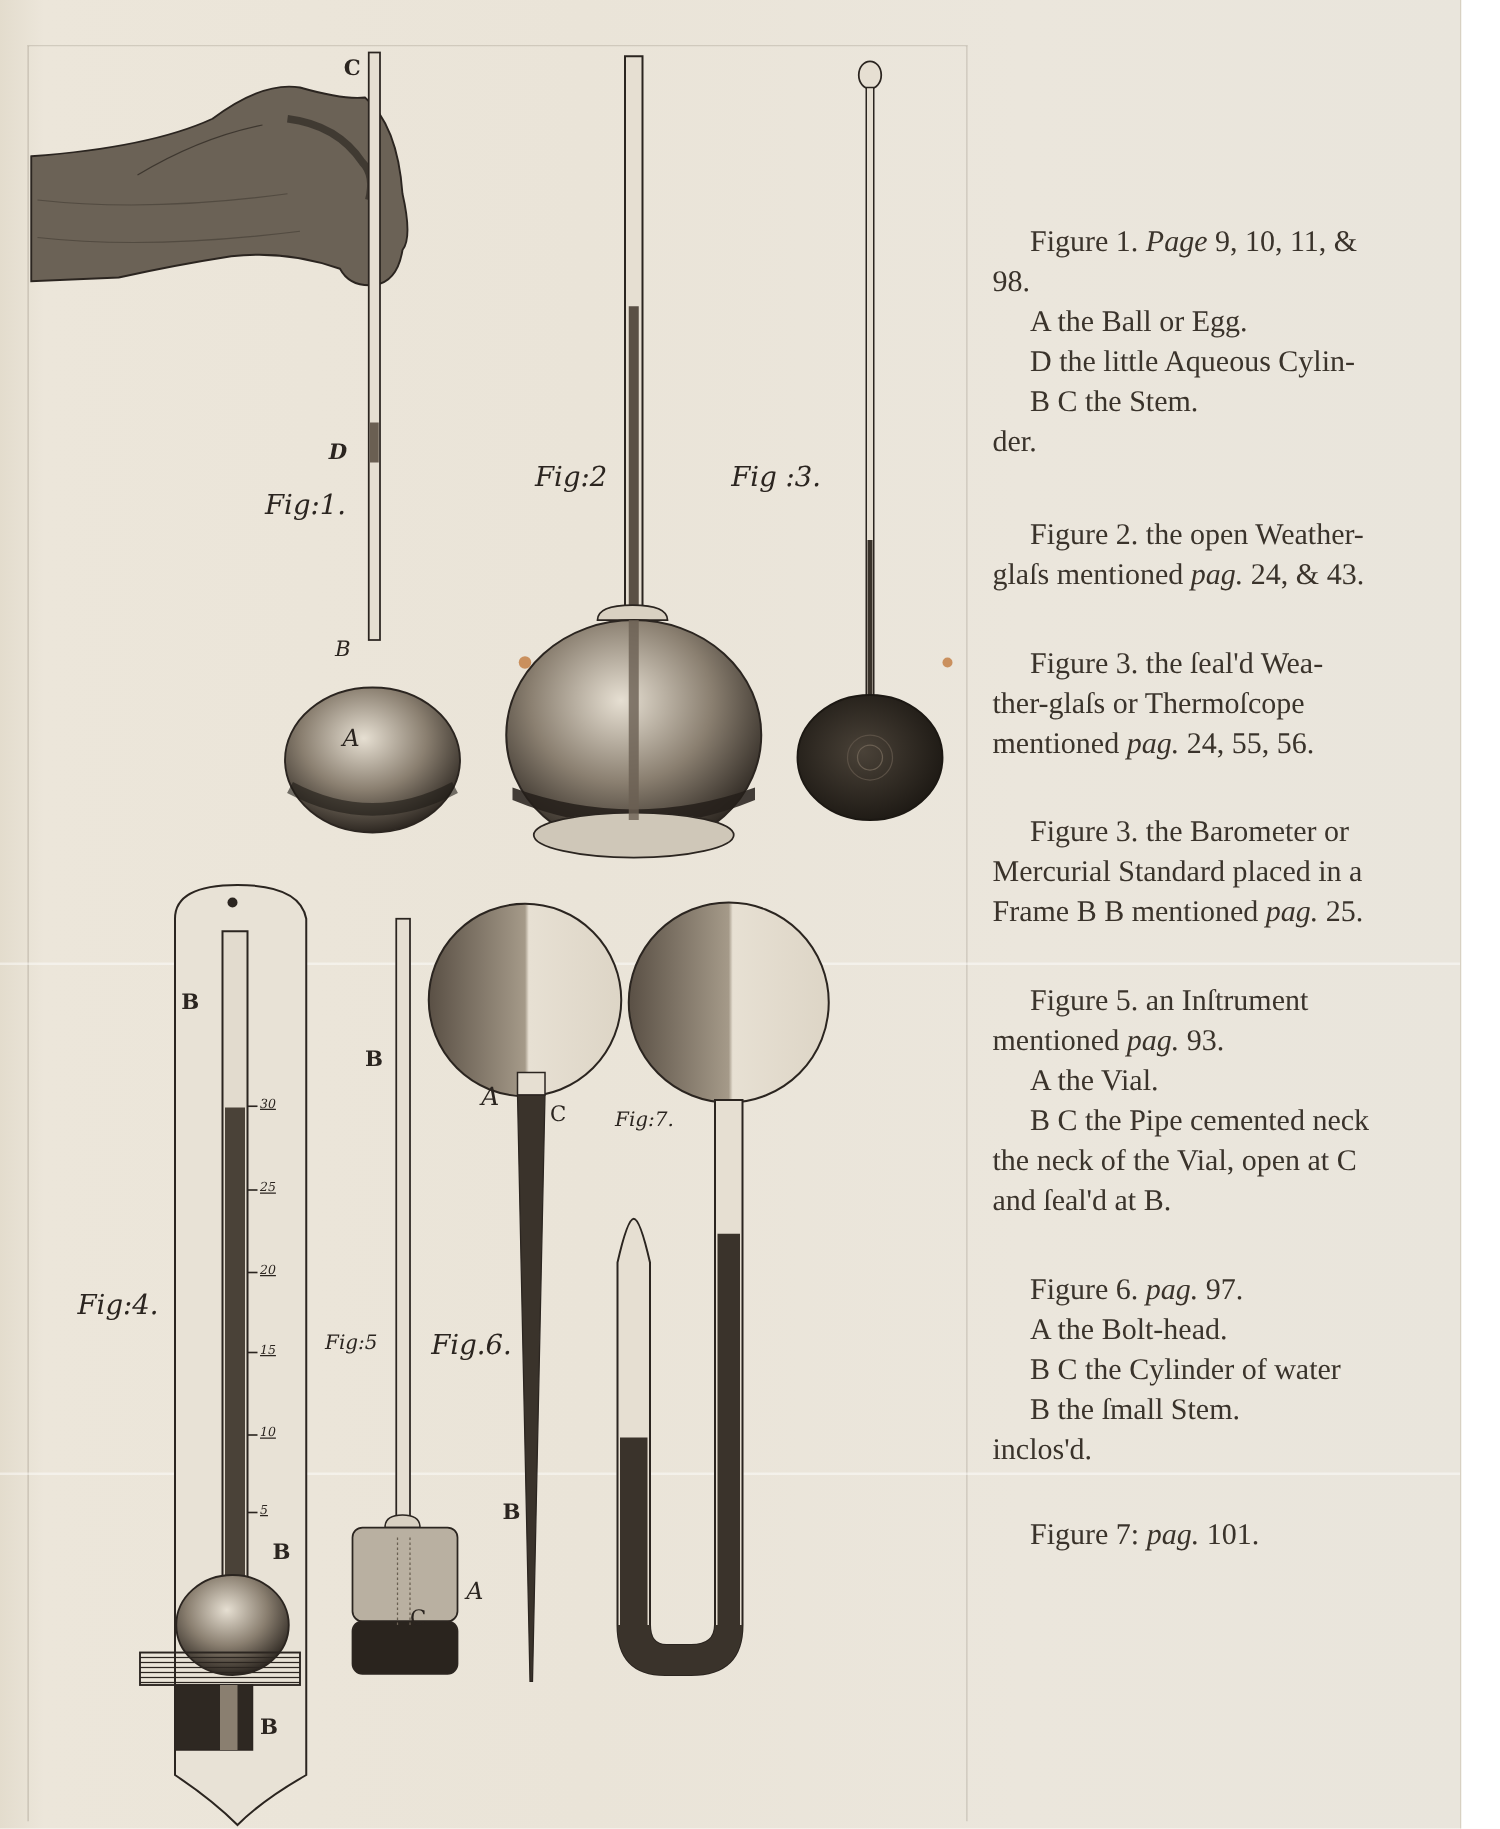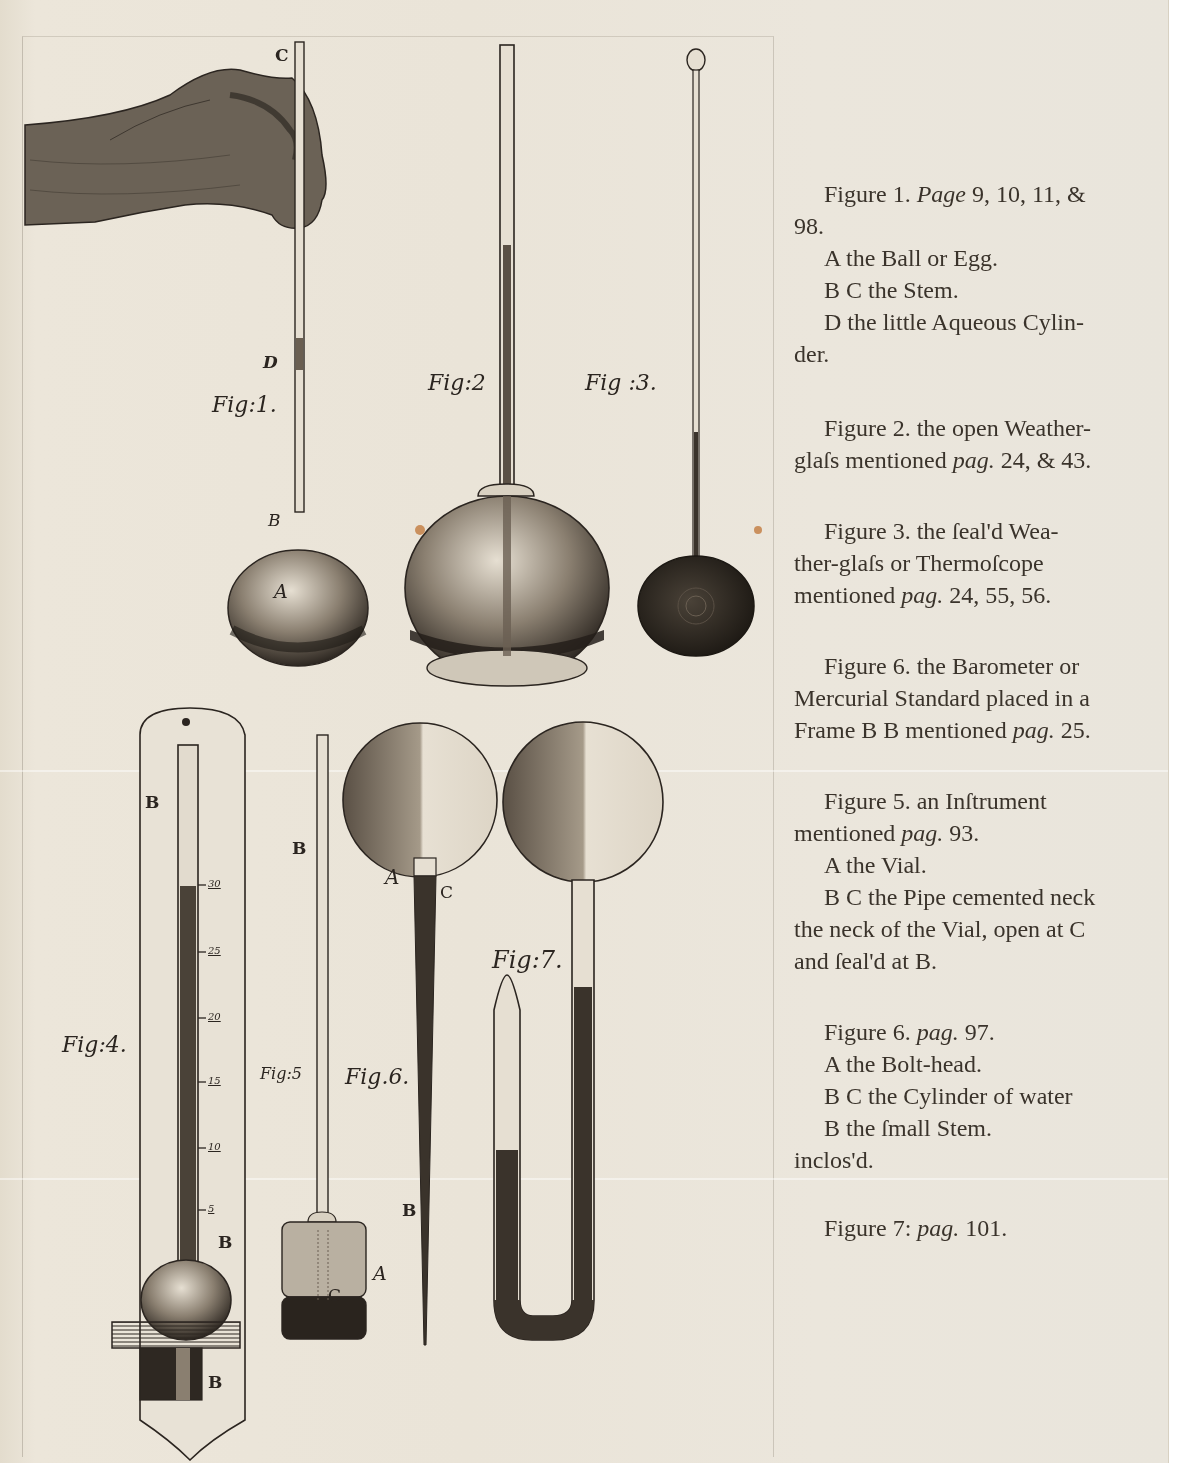--- a/index.html
+++ b/index.html
@@ -137,21 +137,21 @@
       <path d="M494 1300 Q494 1340 532 1340 L553 1340 Q594 1340 594 1300 L572 1300 Q572 1316 553 1316 L533 1316 Q520 1316 520 1300 Z" fill="#3a332b"></path>
     </g>
   </svg>
 
   <span class="lbl" style="left:212px;top:392px">Fig:1.</span>
   <span class="lbl" style="left:428px;top:370px">Fig:2</span>
   <span class="lbl" style="left:585px;top:370px">Fig :3.</span>
   <span class="lbl" style="left:62px;top:1032px">Fig:4.</span>
   <span class="lbl" style="left:260px;top:1064px;font-size:16px">Fig:5</span>
   <span class="lbl" style="left:345px;top:1064px">Fig.6.</span>
-  <span class="lbl" style="left:492px;top:946px;font-size:24px">Fig:7.</span>
+  <span class="lbl" style="left:492px;top:886px;font-size:16px">Fig:7.</span>
 
   <span class="lbl-up" style="left:275px;top:45px">C</span>
   <span class="lbl" style="left:263px;top:352px;font-size:17px;font-weight:bold">D</span>
   <span class="lbl" style="left:268px;top:510px;font-size:17px">B</span>
   <span class="lbl" style="left:274px;top:580px;font-size:19px">A</span>
 
   <span class="lbl-up" style="left:145px;top:792px">B</span>
   <span class="lbl-up" style="left:218px;top:1232px">B</span>
   <span class="lbl-up" style="left:208px;top:1372px">B</span>
   <span class="tick" style="left:208px;top:878px">30</span>
@@ -166,38 +166,38 @@
   <span class="lbl-up" style="left:328px;top:1285px;font-weight:normal">C</span>
 
   <span class="lbl" style="left:385px;top:865px;font-size:20px">A</span>
   <span class="lbl-up" style="left:440px;top:882px;font-weight:normal">C</span>
   <span class="lbl-up" style="left:402px;top:1200px">B</span>
 
   <div class="caption" style="top:178px">
     <p class="first"><span>Figure 1.</span> <i>Page</i> <span>9, 10, 11, &amp;</span></p>
     <p>98.</p>
     <p class="ind">A  the Ball or Egg.</p>
+    <p class="ind">D the little  Aqueous  Cylin-</p>
     <p class="ind">B  C  the Stem.</p>
-    <p class="ind">D the little  Aqueous  Cylin-</p>
     <p>der.</p>
   </div>
 
   <div class="caption" style="top:412px">
     <p class="first">Figure 2. the open Weather-</p>
     <p><span>glaſs mentioned</span> <i>pag.</i> <span>24, &amp; 43.</span></p>
   </div>
 
   <div class="caption" style="top:515px">
     <p class="first">Figure  3. the  ſeal'd  Wea-</p>
     <p>ther-glaſs   or   Thermoſcope</p>
     <p><span>mentioned</span> <i>pag.</i> <span>24, 55, 56.</span></p>
   </div>
 
   <div class="caption" style="top:650px">
-    <p class="first">Figure  6. the  Barometer or</p>
+    <p class="first">Figure  3. the  Barometer or</p>
     <p>Mercurial Standard placed  in a</p>
     <p><span>Frame B B mentioned</span> <i>pag.</i> <span>25.</span></p>
   </div>
 
   <div class="caption" style="top:785px">
     <p class="first">Figure    5. an    Inſtrument</p>
     <p><span>mentioned</span> <i>pag.</i> <span>93.</span></p>
     <p class="ind">A the Vial.</p>
     <p class="ind">B C  the Pipe cemented  neck</p>
     <p>the neck of the Vial, open at C</p>

